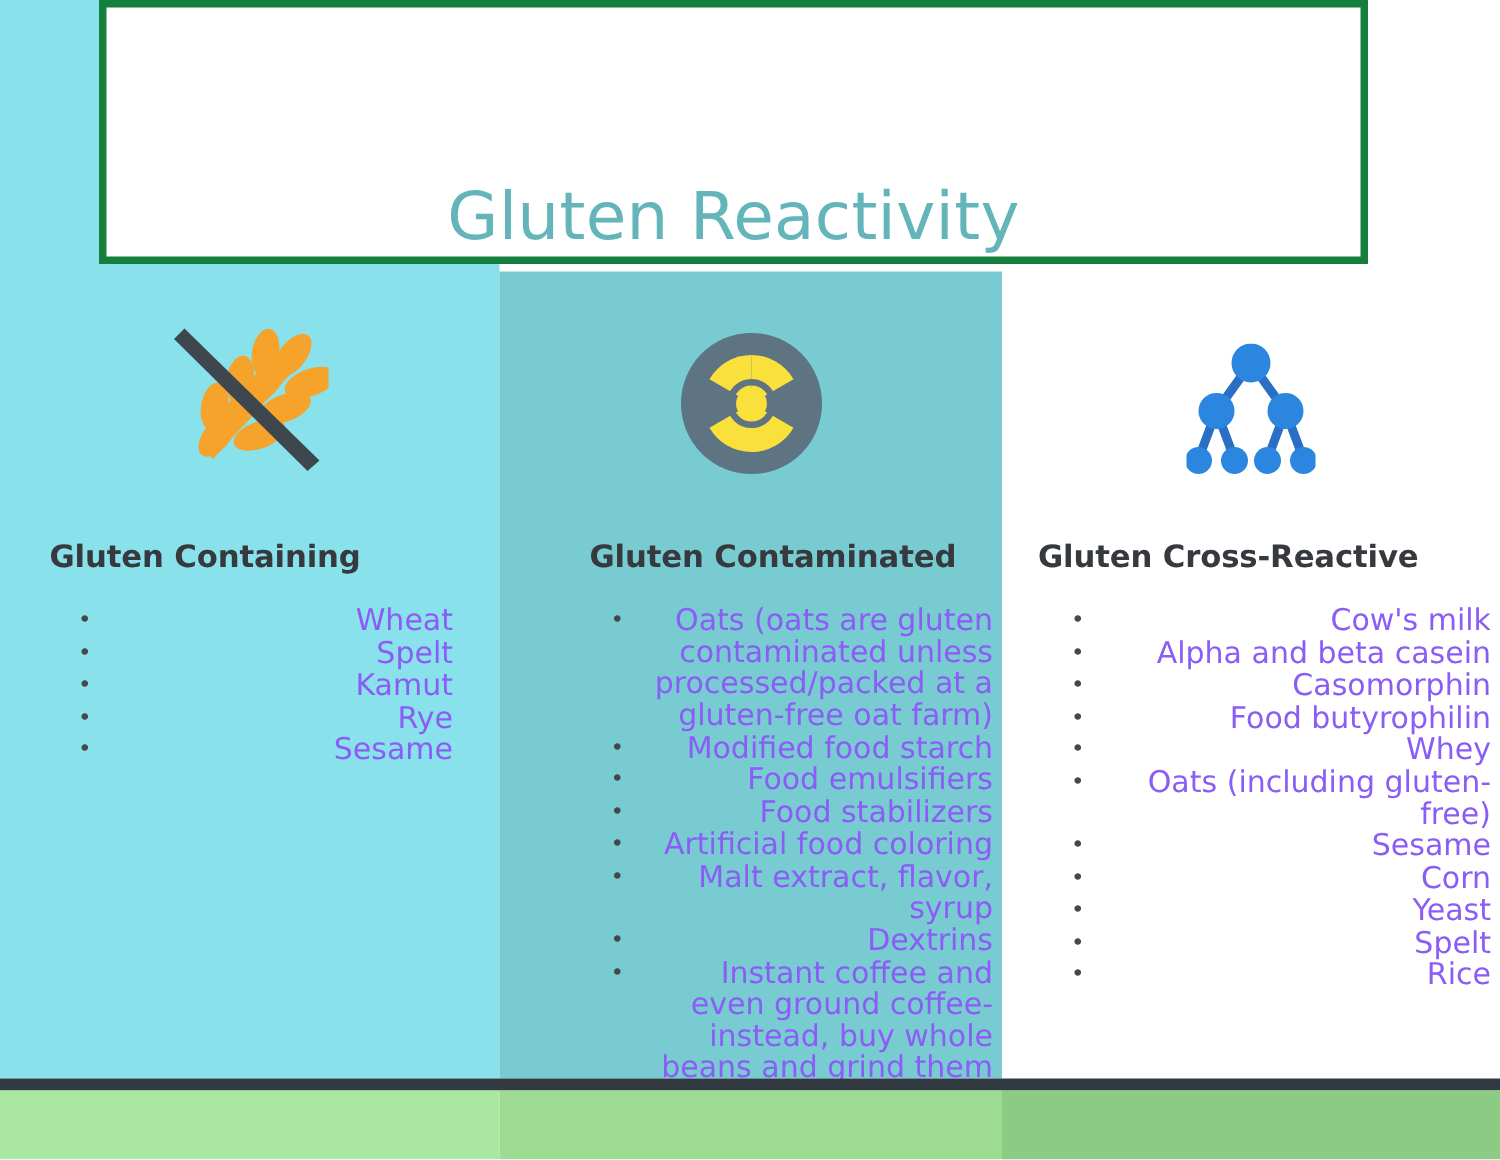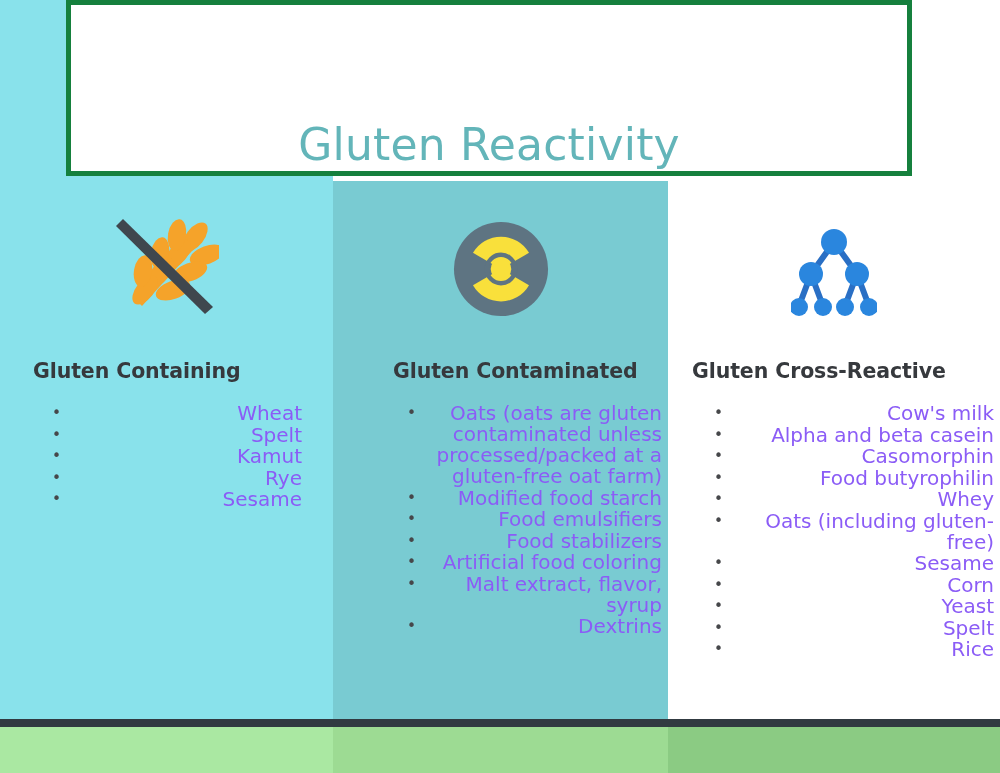--- a/index.html
+++ b/index.html
@@ -225,20 +225,21 @@
     </div>
     <div class="col-heading">Gluten Contaminated</div>
     <ul class="col-list">
       <li>Oats (oats are gluten contaminated unless processed/packed at a gluten-free oat farm)</li>
       <li>Modified food starch</li>
       <li>Food emulsifiers</li>
       <li>Food stabilizers</li>
       <li>Artificial food coloring</li>
       <li>Malt extract, flavor, syrup</li>
       <li>Dextrins</li>
+      <li>Instant coffee and even ground coffee- instead, buy whole beans and grind them</li>
     </ul>
   </div>
 
   <div class="col col-3">
     <div class="icon-wrap icon-wrap-3">
       <svg width="86" height="92" viewBox="0 0 86 92" aria-hidden="true">
         <g stroke="#2A6FC4" stroke-width="6" stroke-linecap="round">
           <line x1="43" y1="13" x2="20" y2="45"></line>
           <line x1="43" y1="13" x2="66" y2="45"></line>
           <line x1="20" y1="45" x2="8" y2="77"></line>

